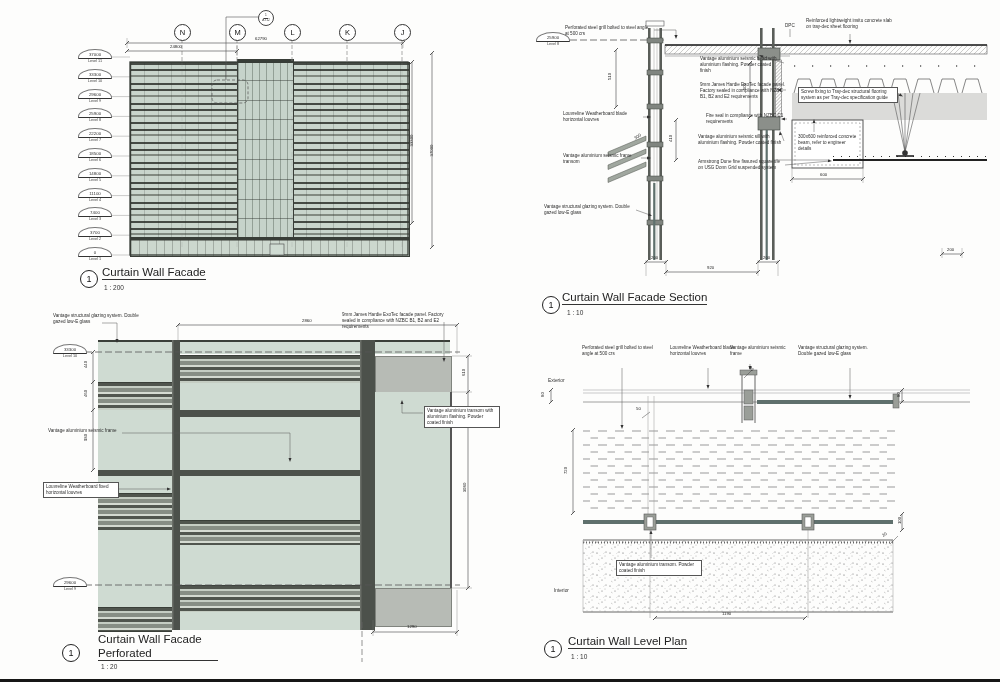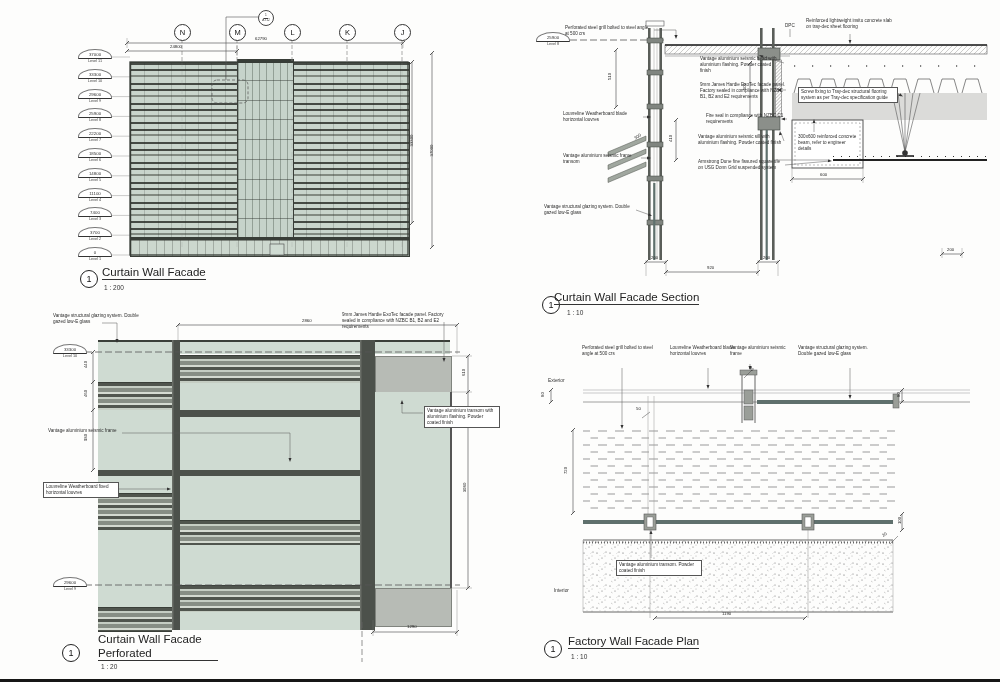--- a/index.html
+++ b/index.html
@@ -254,21 +254,21 @@
   <div class="dim vdim" style="left:211px;top:76px;">500</div>
   <div class="dim" style="left:290px;top:164px;">600</div>
   <div class="dim" style="left:121px;top:247px;">200</div>
   <div class="dim" style="left:177px;top:257px;">920</div>
   <div class="dim" style="left:233px;top:247px;">200</div>
   <div class="dim" style="left:417px;top:239px;">200</div>
 
   <div class="tcirc" style="left:12px;top:288px;">
         <span>1</span>
       </div>
-  <div class="tname" style="left:24px;top:283px;">Curtain Wall Facade Section</div>
+  <div class="tname" style="left:32px;top:283px;">Curtain Wall Facade Section</div>
   <div class="tscale" style="left:37px;top:301px;">1 : 10</div>
 </div>
 
 <div class="panel" style="left:40px;top:310px;width:470px;height:372px;">
 
   <div class="gl" style="left:58px;top:30px;width:352px;height:12px;border-top:2px solid #3a3f39;"></div>
 
   <div class="gl" style="left:58px;top:42px;width:74px;height:30px;"></div>
   <div class="lv" style="left:58px;top:72px;width:74px;height:28px;"></div>
   <div class="gl" style="left:58px;top:100px;width:74px;height:60px;"></div>
@@ -422,18 +422,18 @@
   <div class="dim" style="left:106px;top:76px;">50</div>
   <div class="dim d45" style="left:219px;top:36px;">80</div>
   <div class="dim vdim" style="left:366px;top:62px;">80</div>
   <div class="dim vdim" style="left:366px;top:188px;">100</div>
   <div class="dim ddim" style="left:352px;top:202px;">20</div>
   <div class="dim" style="left:192px;top:281px;">1190</div>
 
   <div class="tcirc" style="left:14px;top:310px;">
         <span>1</span>
       </div>
-  <div class="tname" style="left:38px;top:305px;">Factory Wall Facade Plan</div>
+  <div class="tname" style="left:38px;top:305px;">Curtain Wall Level Plan</div>
   <div class="tscale" style="left:41px;top:323px;">1 : 10</div>
 </div>
 
 <div class="botline"></div>
 </div>
 
 </body></html>

